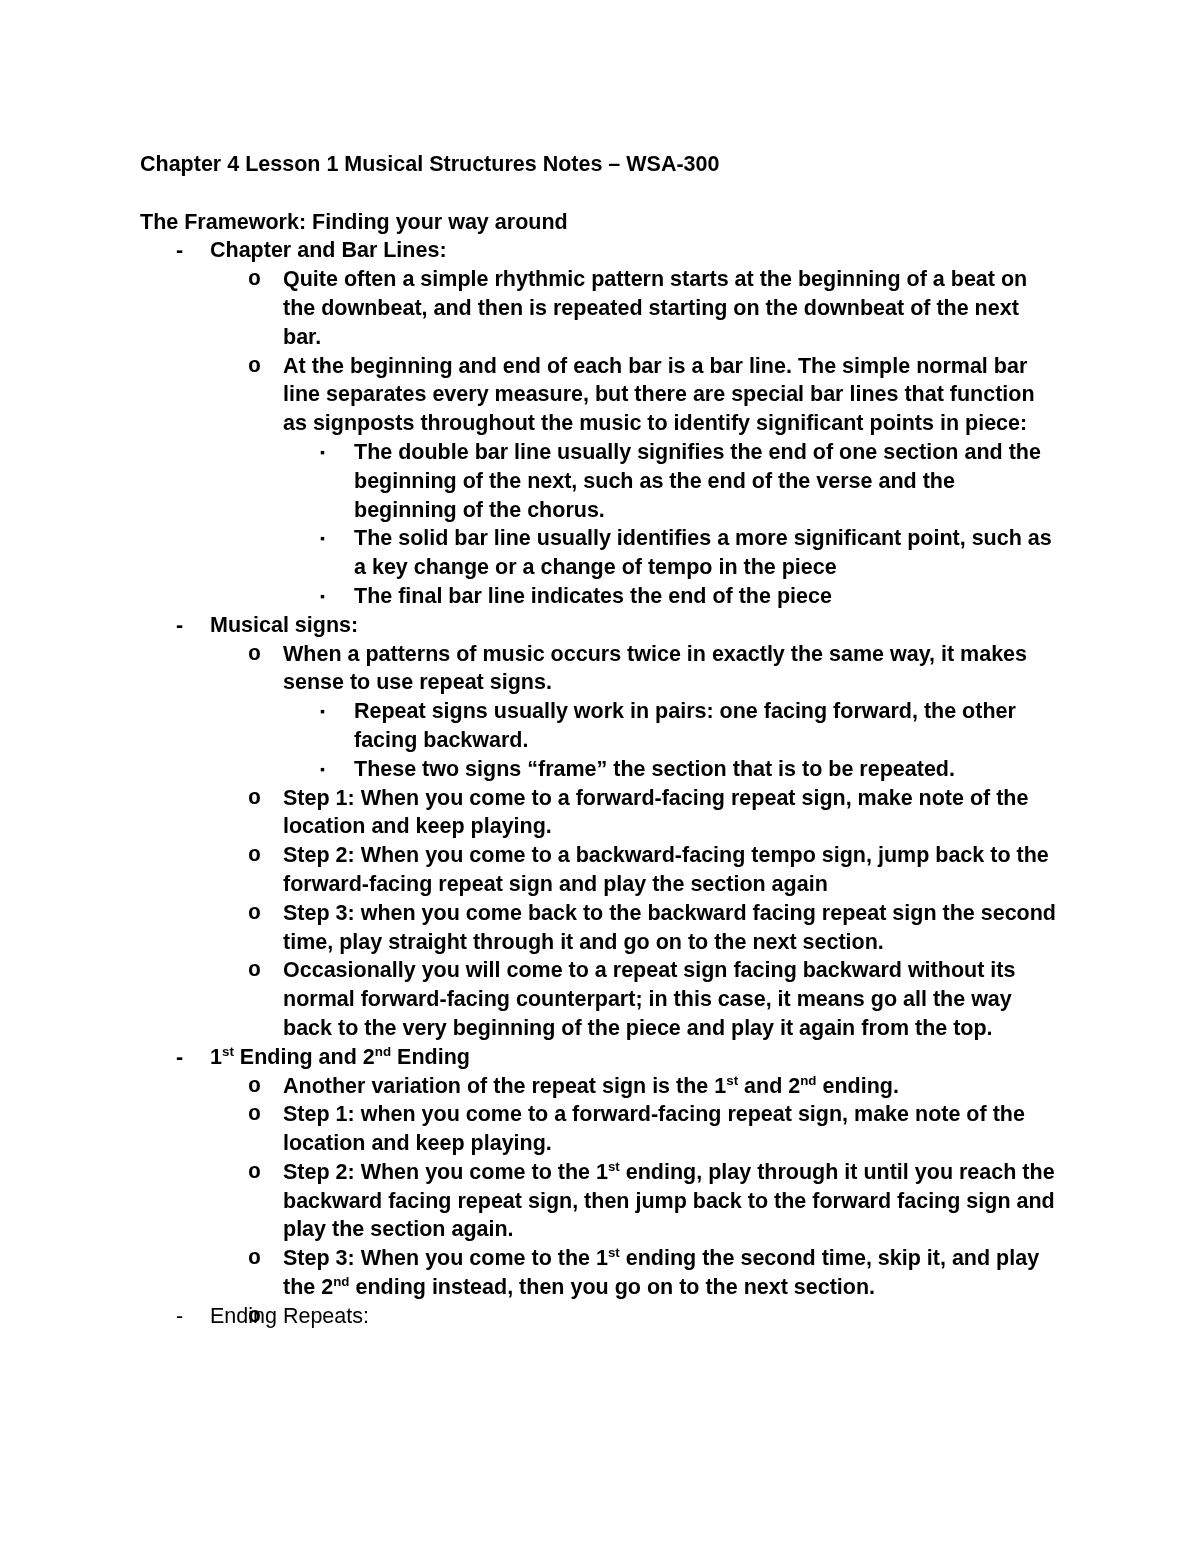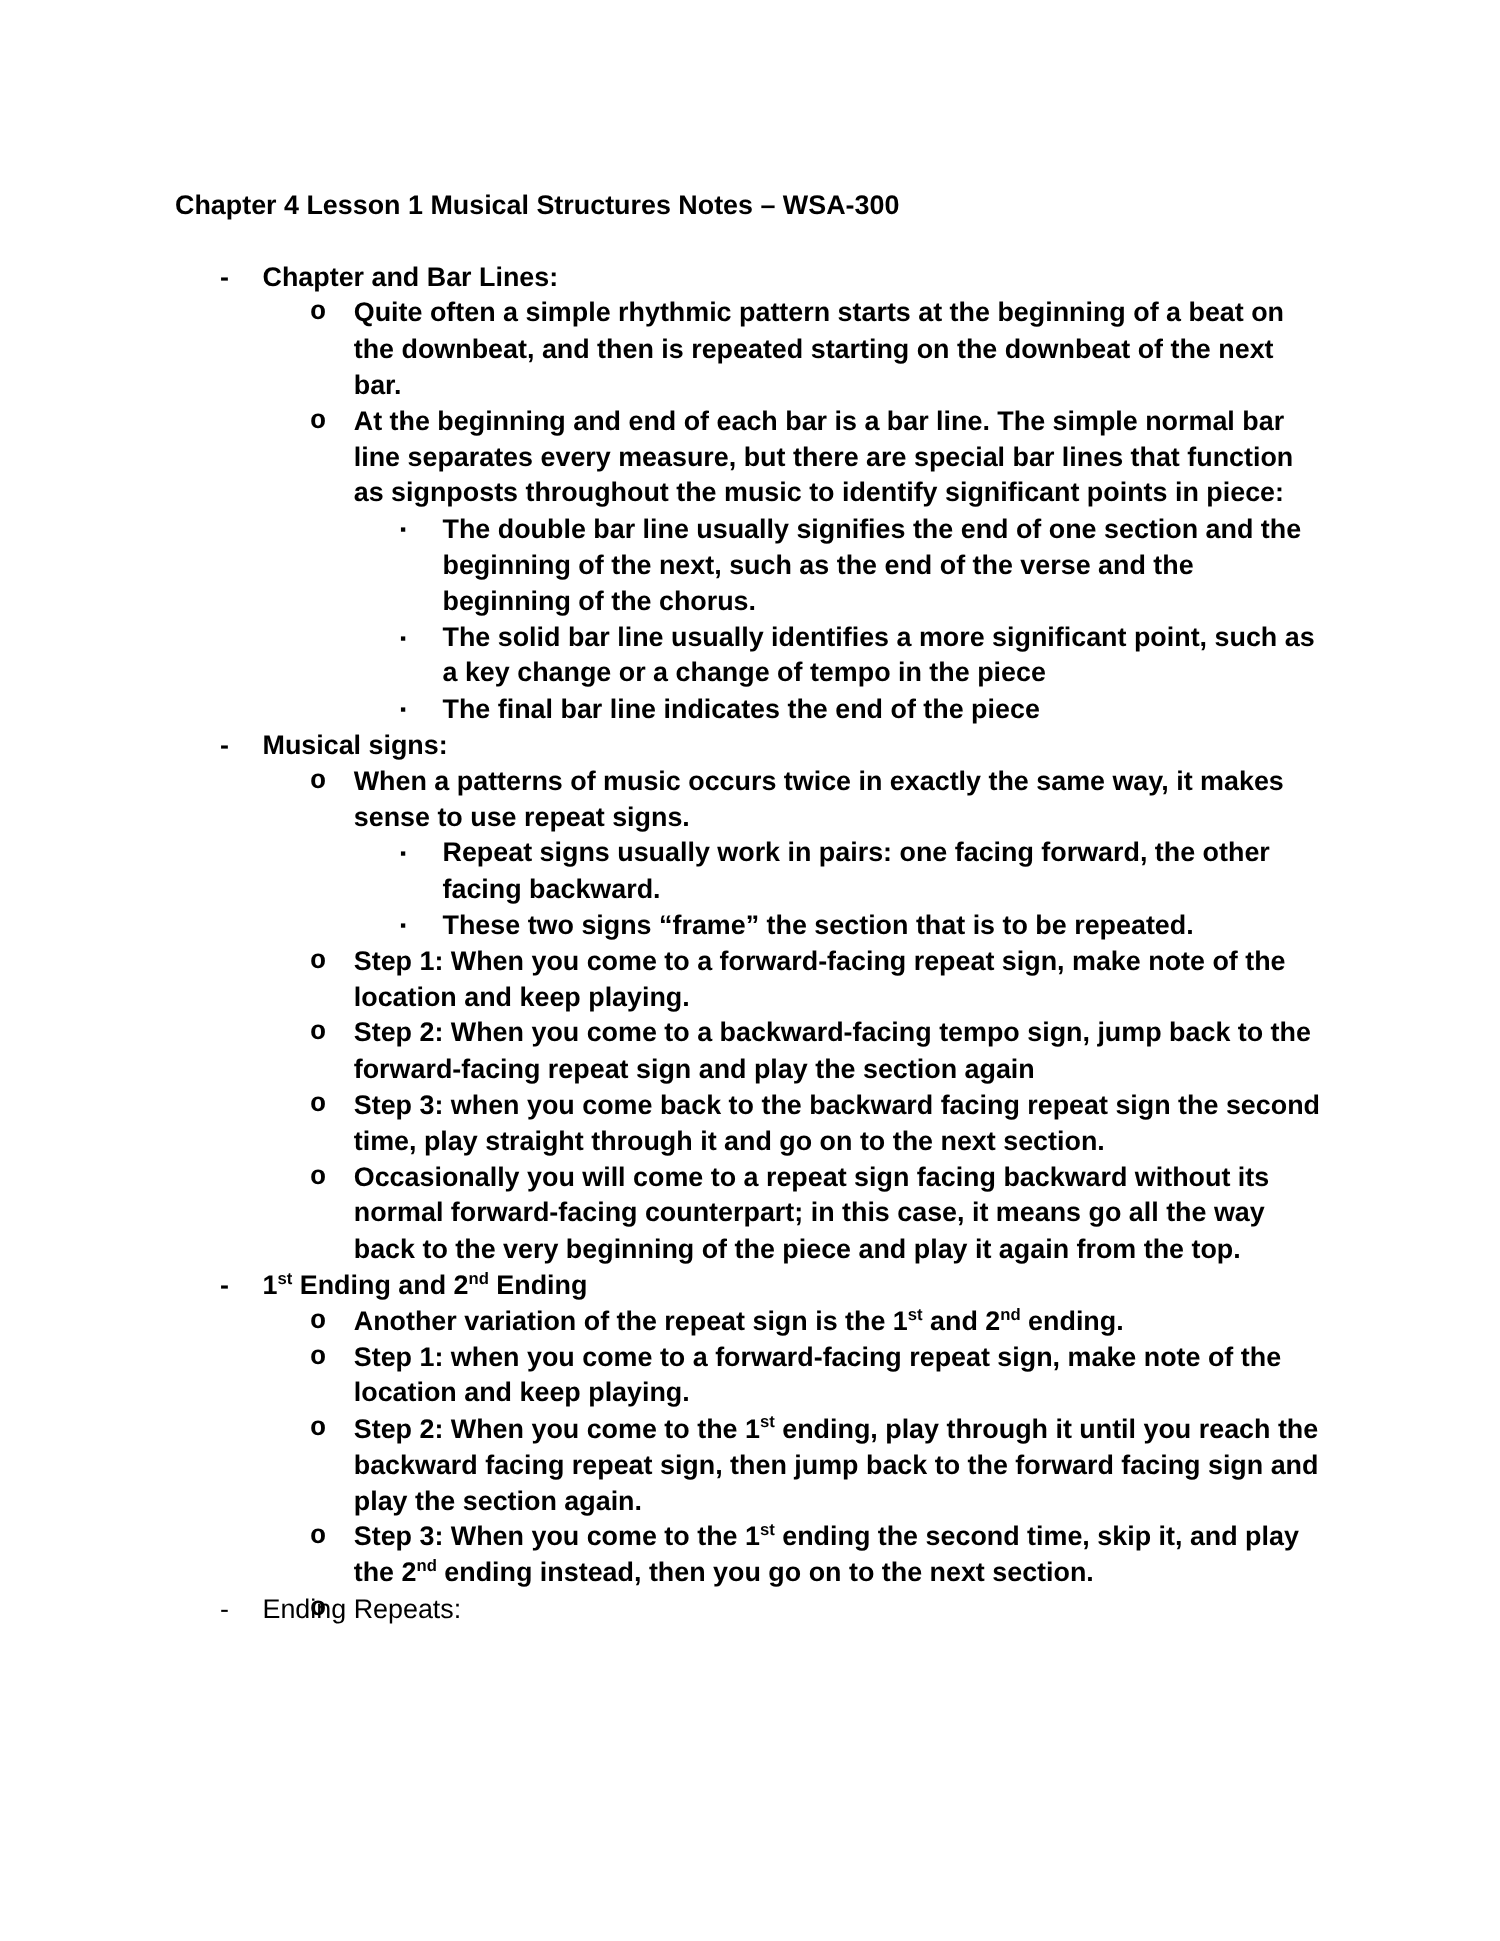--- a/index.html
+++ b/index.html
@@ -61,20 +61,21 @@
     font-size: 0.62em;
     line-height: 0;
     vertical-align: super;
   }
 </style>
 </head>
 <body>
 
 <div class="page">
   <p class="doc-title">Chapter 4 Lesson 1 Musical Structures Notes – WSA-300</p>
+  <p class="section-heading">The Framework: Finding your way around</p>
   <div>
       <div class="item l1"><span class="bullet b1">-</span><span class="item-text">Chapter and Bar Lines:</span></div>
       <div class="item l2"><span class="bullet b2">o</span><span class="item-text">Quite often a simple rhythmic pattern starts at the beginning of a beat on the downbeat, and then is repeated starting on the downbeat of the next bar.</span></div>
       <div class="item l3"><span class="bullet b3">▪</span></div>
       <div class="item l2"><span class="bullet b2">o</span><span class="item-text">At the beginning and end of each bar is a bar line. The simple normal bar line separates every measure, but there are special bar lines that function as signposts throughout the music to identify significant points in piece:</span></div>
       <div class="item l3"><span class="bullet b3">▪</span><span class="item-text">The double bar line usually signifies the end of one section and the beginning of the next, such as the end of the verse and the beginning of the chorus.</span></div>
       <div class="item l3"><span class="bullet b3">▪</span><span class="item-text">The solid bar line usually identifies a more significant point, such as a key change or a change of tempo in the piece</span></div>
       <div class="item l3"><span class="bullet b3">▪</span><span class="item-text">The final bar line indicates the end of the piece</span></div>
       <div class="item l1"><span class="bullet b1">-</span><span class="item-text">Musical signs:</span></div>
       <div class="item l2"><span class="bullet b2">o</span><span class="item-text">When a patterns of music occurs twice in exactly the same way, it makes sense to use repeat signs.</span></div>

